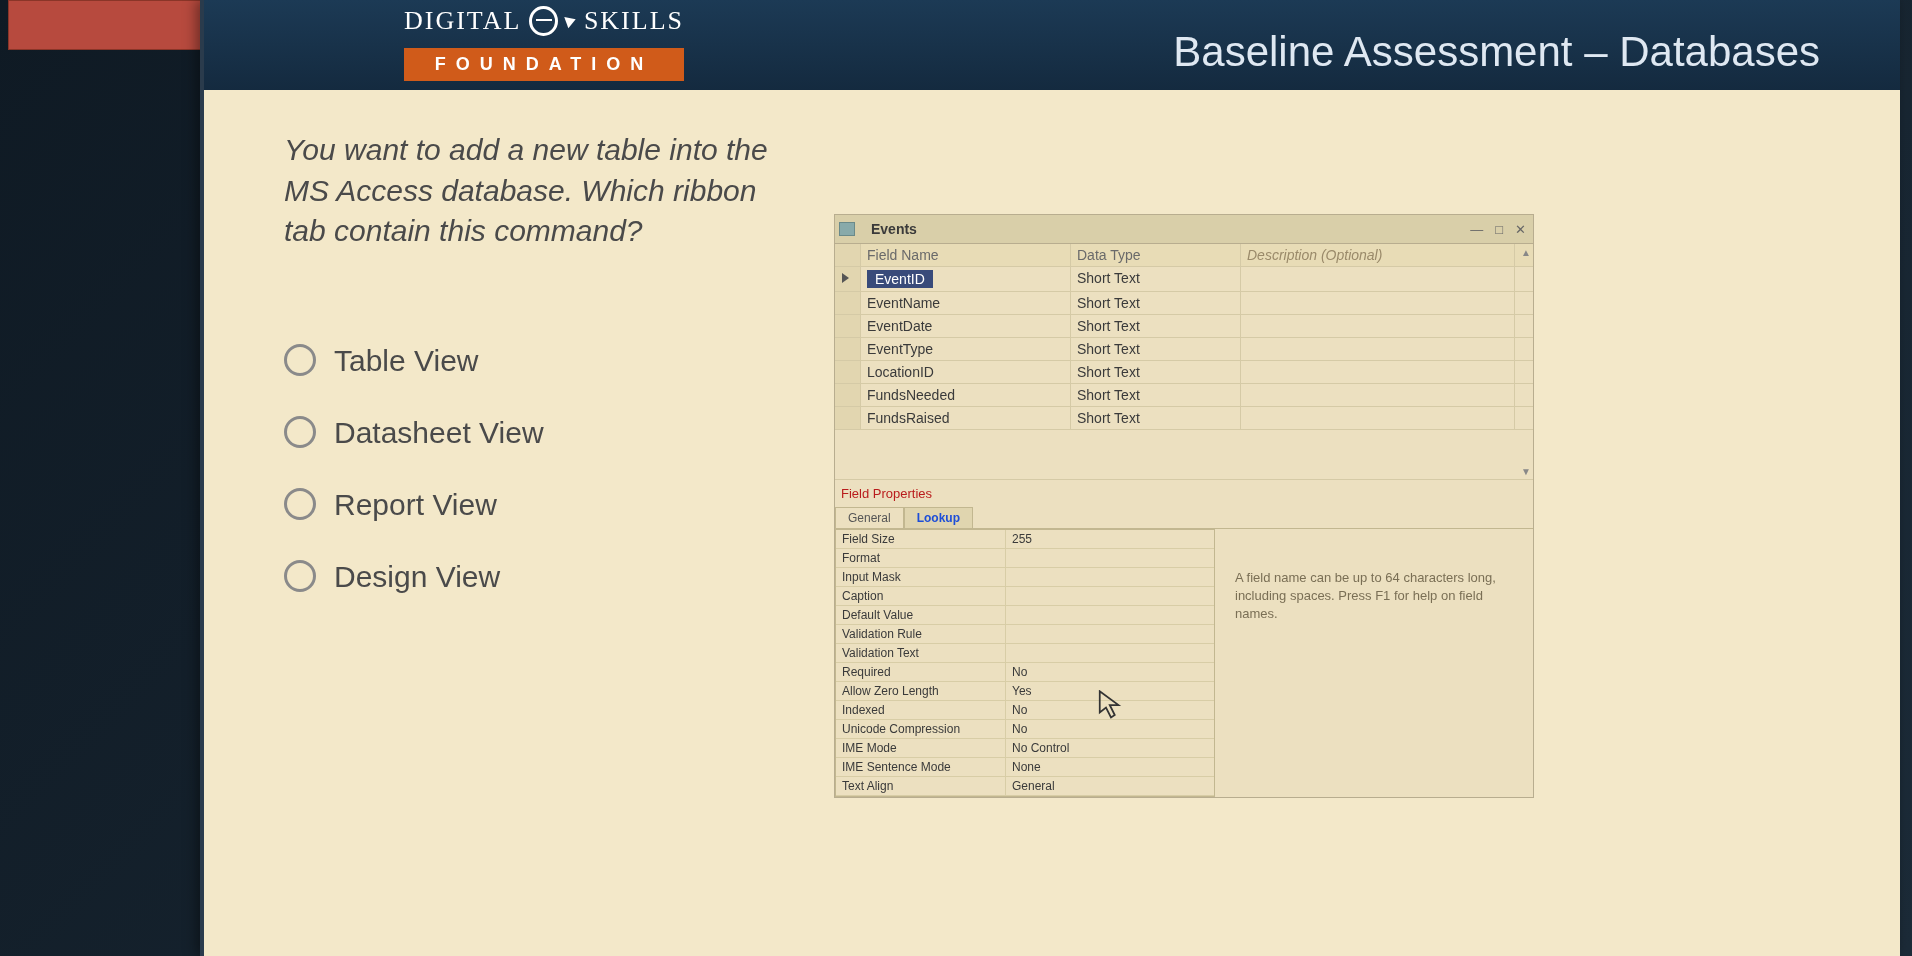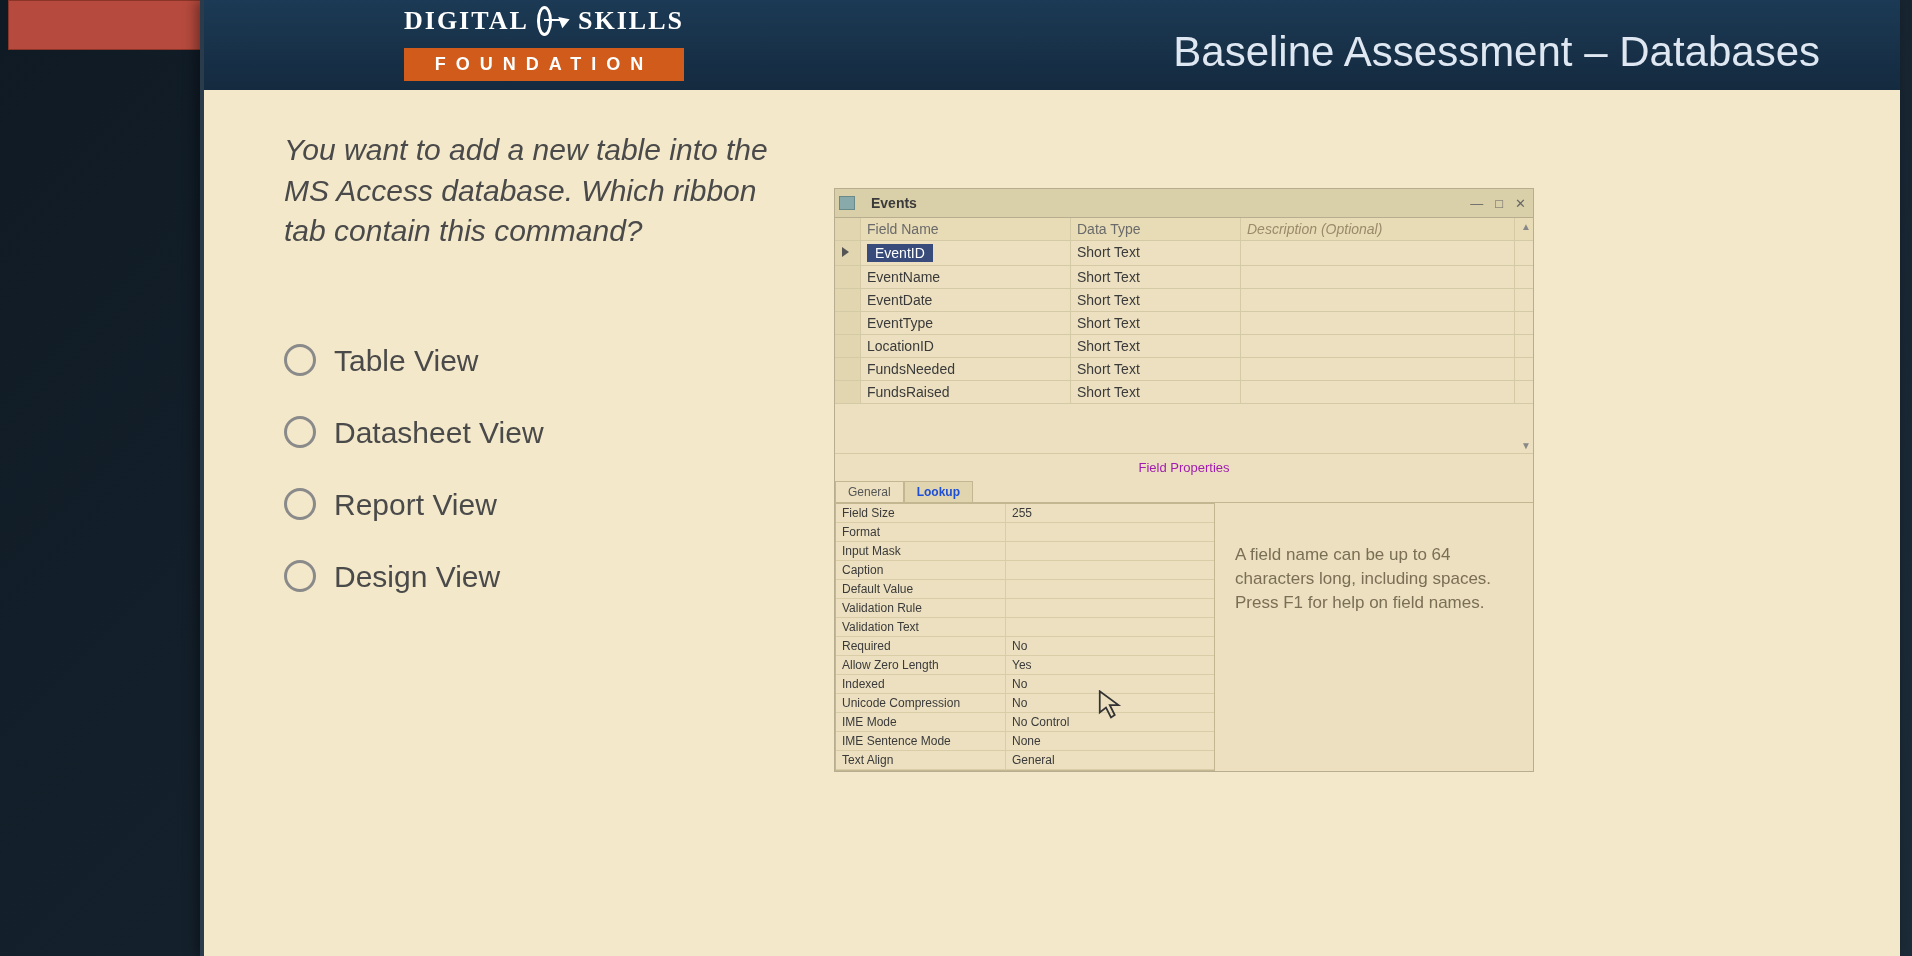--- a/index.html
+++ b/index.html
@@ -41,21 +41,21 @@
   align-items: flex-start;
 }
 .brand {
   position: relative;
   margin-left: 200px;
   width: 280px;
   height: 90px;
 }
 .brand-top {
   color: #fff;
-  font-weight: 700;
+  font-weight: 400;
   font-family: Georgia, serif;
   letter-spacing: 2px;
   font-size: 26px;
   display: flex;
   align-items: center;
   gap: 8px;
   padding-top: 6px;
 }
 .brand-globe {
   display: inline-block;
@@ -119,21 +119,21 @@
 }
 .radio {
   width: 32px; height: 32px;
   border: 3px solid #8a8a8a;
   border-radius: 50%;
   flex-shrink: 0;
 }
 .opt-label { font-size: 30px; color: #4a4a4a; }
 .right-col {
   flex: 1;
-  margin-top: 58px;
+  margin-top: 84px;
 }
 .access-shot {
   background: #ece0c0;
   border: 1px solid #b8ad8f;
   width: 700px;
   font-size: 14px;
   color: #3a3a3a;
 }
 .tab-bar {
   background: #d9cfa9;
@@ -176,21 +176,21 @@
 .fn-sel {
   display: inline-block;
   background: #394b7a;
   color: #fff;
   padding: 1px 8px;
 }
 .desc-head { font-style: italic; color: #9a8a6a; }
 .scroll-up { text-align: center; color: #888; font-size:10px; }
 .blank-rows { height: 50px; border-bottom: 1px solid #d5caa6; position:relative;}
 .scroll-dn { position:absolute; right:2px; bottom:2px; color:#888; font-size:10px;}
-.fp-title { text-align: center; padding: 6px; color: #a21caf; font-size: 13px; }
+.fp-title { padding: 6px; color: #b91c1c; font-size: 13px; }
 .fp-tabs { display: flex; border-bottom: 1px solid #c2b790; }
 .fp-tab {
   padding: 3px 12px;
   font-size: 12px;
   border: 1px solid #c2b790;
   border-bottom: none;
   background: #ece0c0;
   color: #555;
 }
 .fp-tab.inactive { background: #e0d5af; color: #1d4ed8; font-weight: bold; }
@@ -199,21 +199,21 @@
   flex: 0 0 380px;
   border: 1px solid #c2b790;
   font-size: 12px;
 }
 .fp-row { display: grid; grid-template-columns: 170px 1fr; border-bottom: 1px solid #d8cda6; }
 .fp-row > div { padding: 2px 6px; border-right: 1px solid #d8cda6; }
 .fp-row > div:last-child { border-right: none; }
 .fp-help {
   flex: 1;
   padding: 40px 14px 10px 20px;
-  font-size: 17px;
+  font-size: 13px;
   color: #7a6f55;
   line-height: 1.4;
 }
 .cursor-ptr {
   position: absolute;
   width: 0; height: 0;
 }
 .cursor-ptr svg { width: 26px; height: 30px; }
 </style>
 </head>

